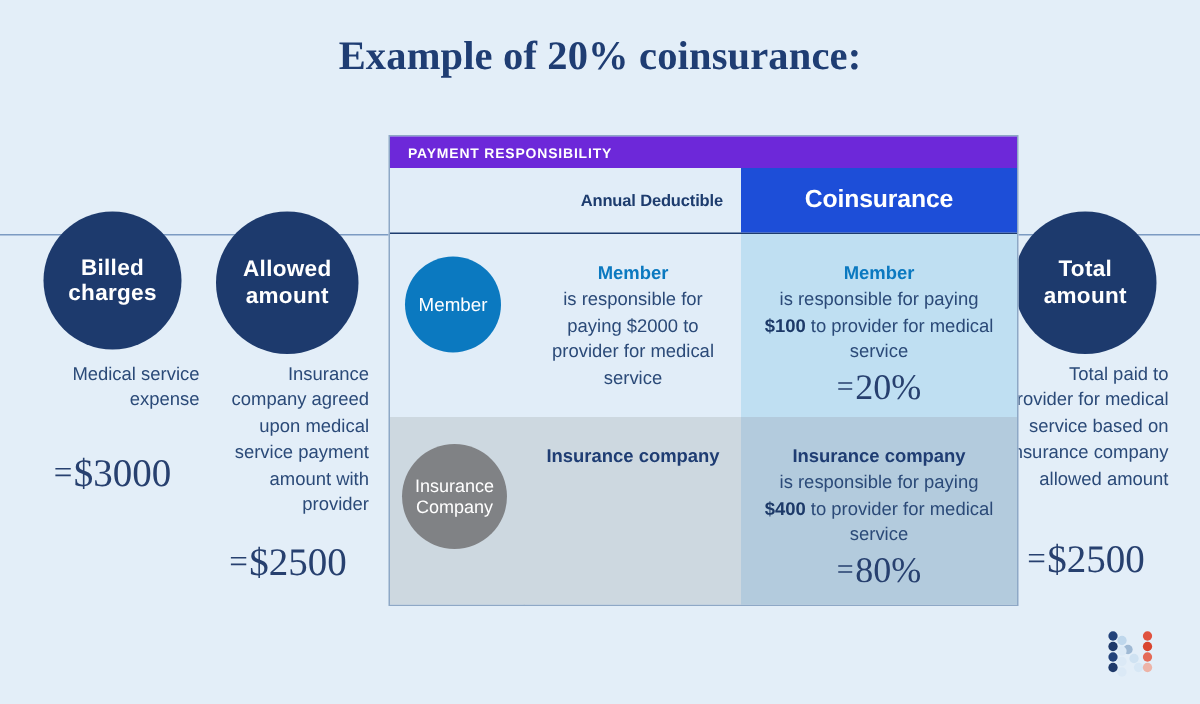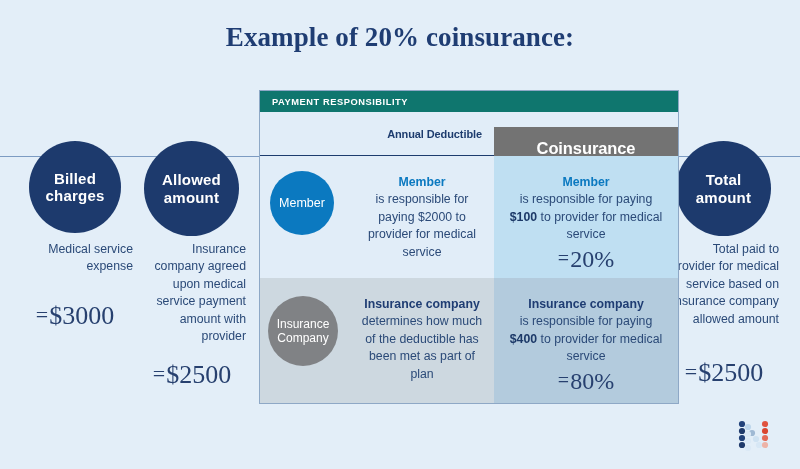--- a/index.html
+++ b/index.html
@@ -49,38 +49,38 @@
   .sum-billed{left:17px;top:303px;width:116px;}
   .sum-allowed{left:136px;top:362px;width:112px;}
   .sum-paid{left:667px;top:360px;width:114px;}
 
   
   .table{
     position:absolute;left:259px;top:90px;width:420px;height:314px;
     border:1px solid #8ea8c6;box-sizing:border-box;background:#e1edf8;
   }
   .tbar{
-    position:absolute;left:0;top:0;width:100%;height:21px;background:#0f766e;
+    position:absolute;left:0;top:0;width:100%;height:21px;background:#6d28d9;
     color:#ffffff;font-size:9.3px;font-weight:700;letter-spacing:.55px;
     display:flex;align-items:center;padding-left:12px;box-sizing:border-box;
   }
   .thead{
     position:absolute;left:0;top:21px;width:100%;height:44px;
     border-bottom:1.5px solid #1d3c6e;box-sizing:border-box;
   }
   .th-ded{
     position:absolute;left:0;top:0;width:234px;height:100%;
     display:flex;align-items:center;justify-content:flex-end;
     padding-right:12px;box-sizing:border-box;
     color:#1d3c6e;font-size:11px;font-weight:700;letter-spacing:-.1px;
   }
   .th-coins{
     position:absolute;left:234px;top:0;width:184px;height:100%;
-    background:#737373;display:flex;align-items:center;justify-content:center;
-    color:#ffffff;font-size:16.5px;font-weight:700;letter-spacing:-.1px;margin-top:15px;
+    background:#1d4ed8;display:flex;align-items:center;justify-content:center;
+    color:#ffffff;font-size:16.5px;font-weight:700;letter-spacing:-.1px;
   }
 
   .trow{position:absolute;left:0;width:100%;}
   .trow-member{top:65px;height:122px;}
   .trow-ins{top:187px;height:125px;}
 
   .cell-icon{position:absolute;left:0;top:0;width:90px;height:100%;}
   .cell-ded{position:absolute;left:90px;top:0;width:144px;height:100%;}
   .cell-coin{position:absolute;left:234px;top:0;width:184px;height:100%;}
 
@@ -191,21 +191,21 @@
     </div>
 
     <div class="trow trow-ins">
       <div class="cell-icon">
         <div class="bubble bub-ins">
           <span>Insurance Company</span>
         </div>
       </div>
       <div class="cell-ded">
         <div class="celltxt ct-ded-ins">
-          <span class="hlv">Insurance company</span><span>determines how much of the deductible has been met as part of plan</span>
+          <span class="hlv">Insurance company</span>
         </div>
       </div>
       <div class="cell-coin">
         <div class="celltxt ct-coin-ins">
           <span class="hlv">Insurance company</span><span>is responsible for paying </span><b>$400</b><span> to provider for medical service</span>
           <span class="pct"><span class="eq">=</span><span>80%</span></span>
         </div>
       </div>
     </div>
 

